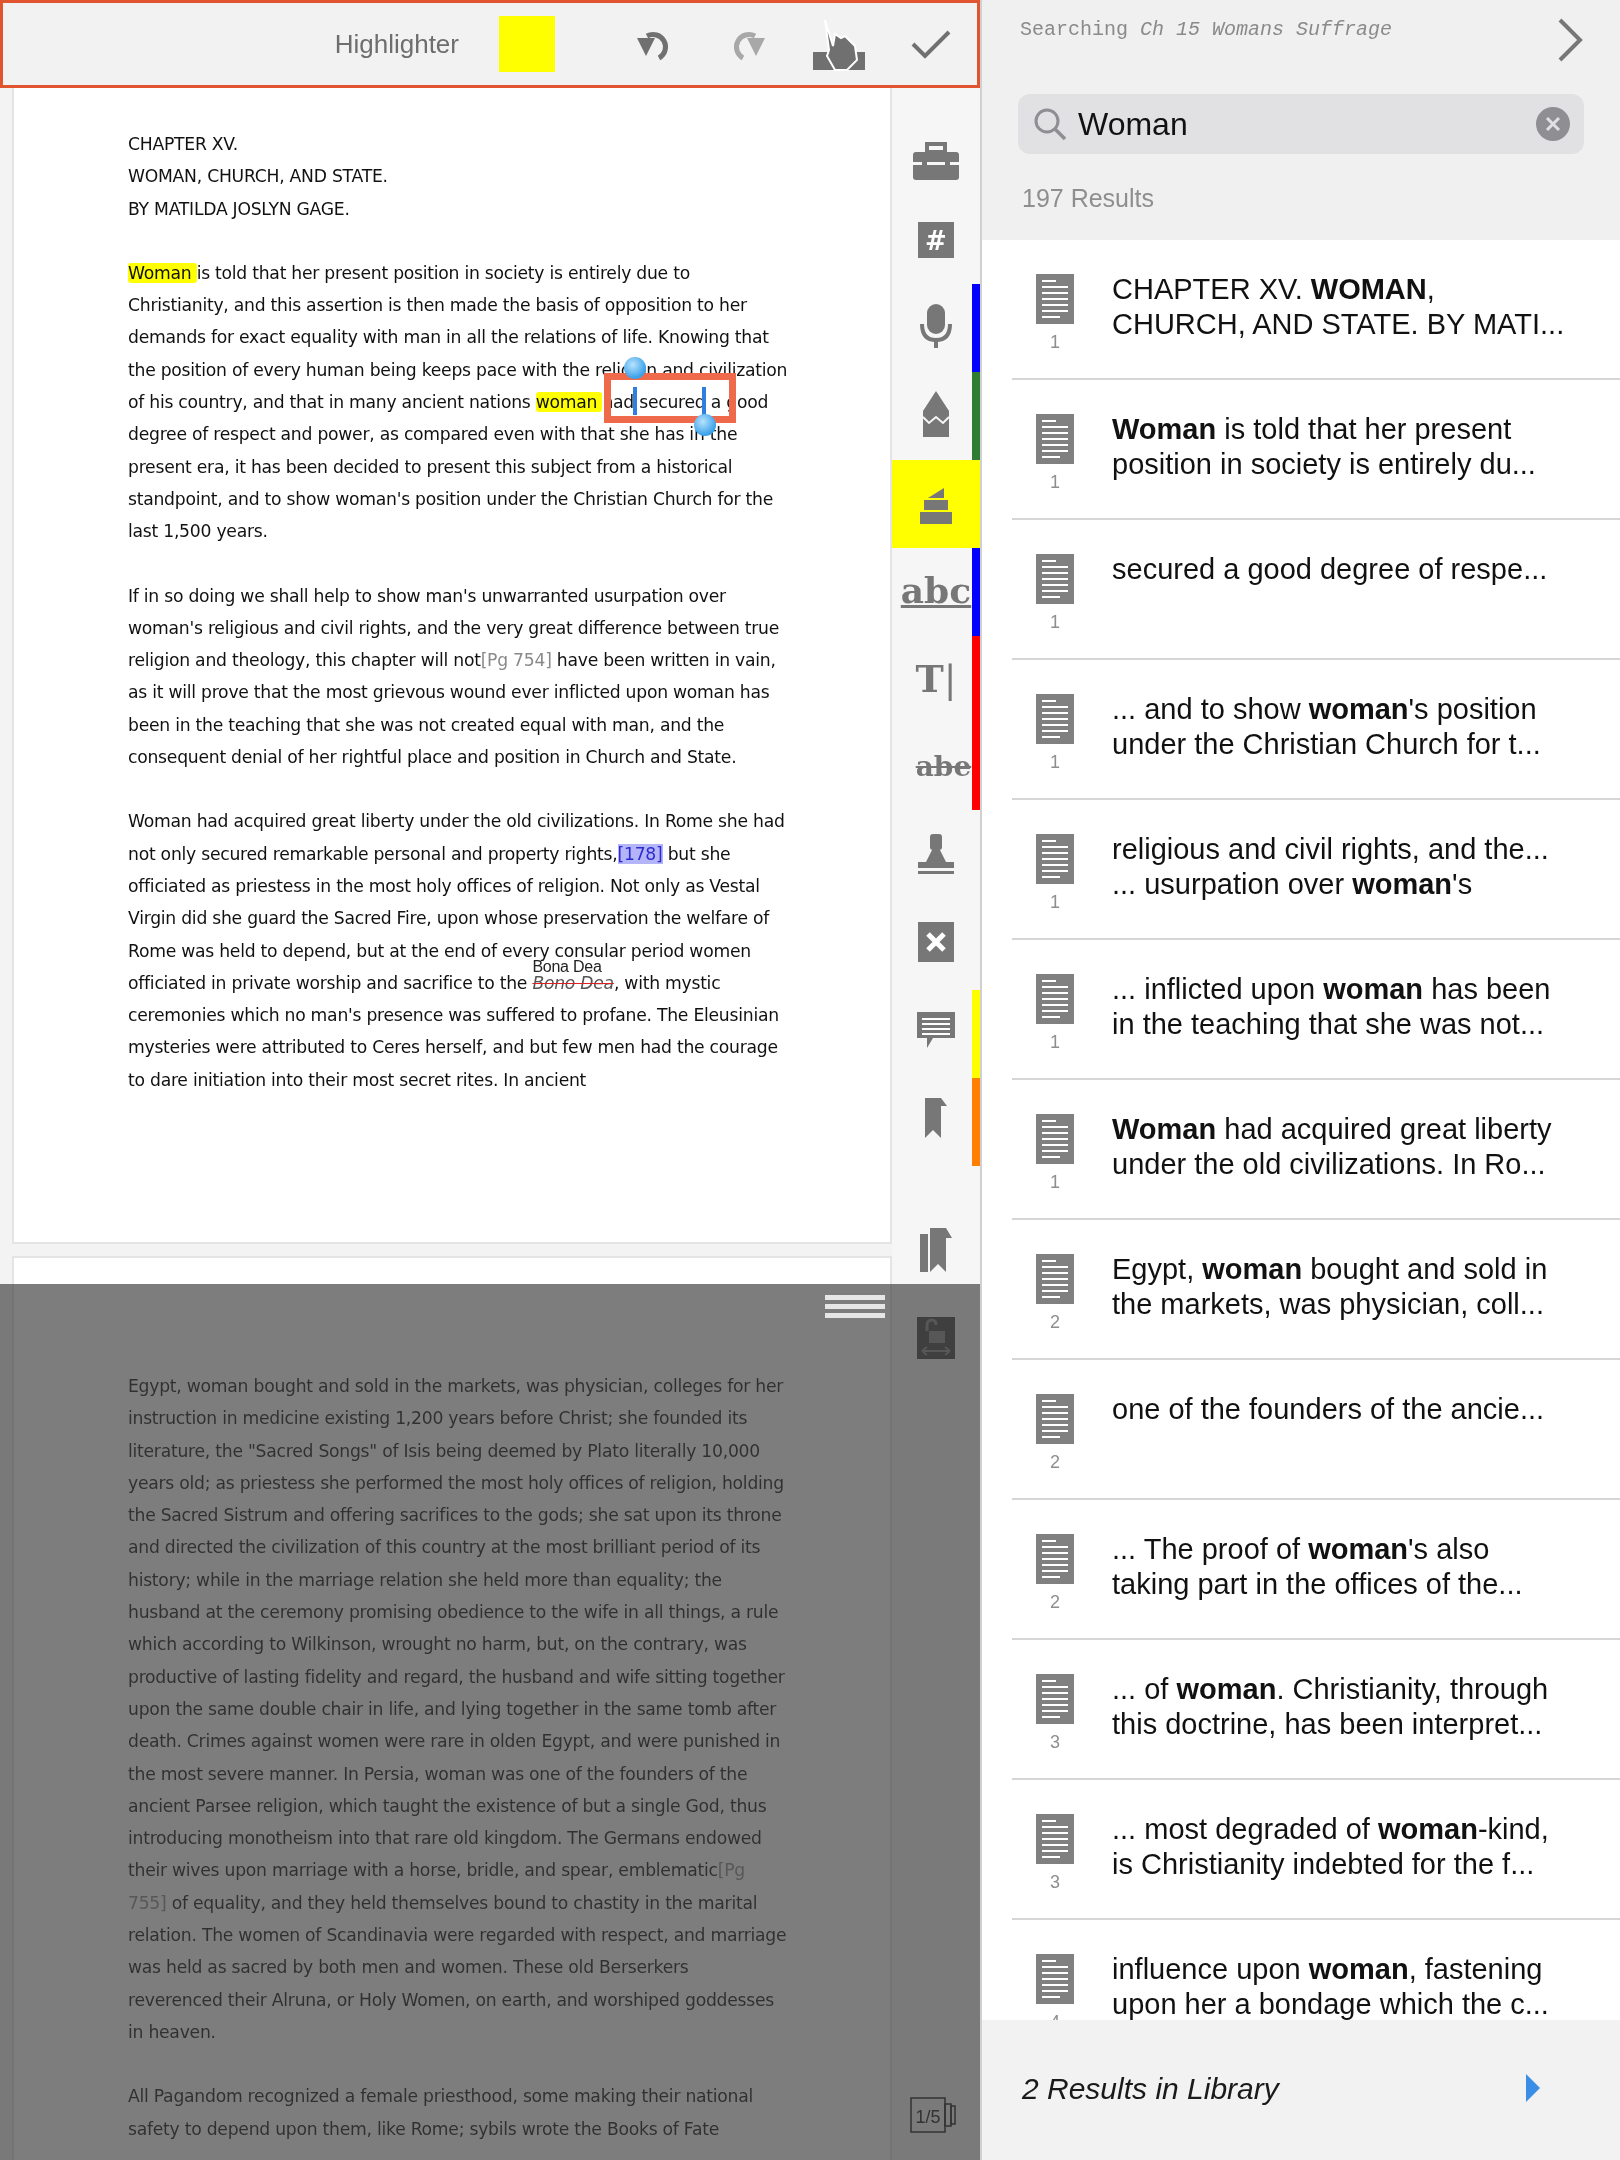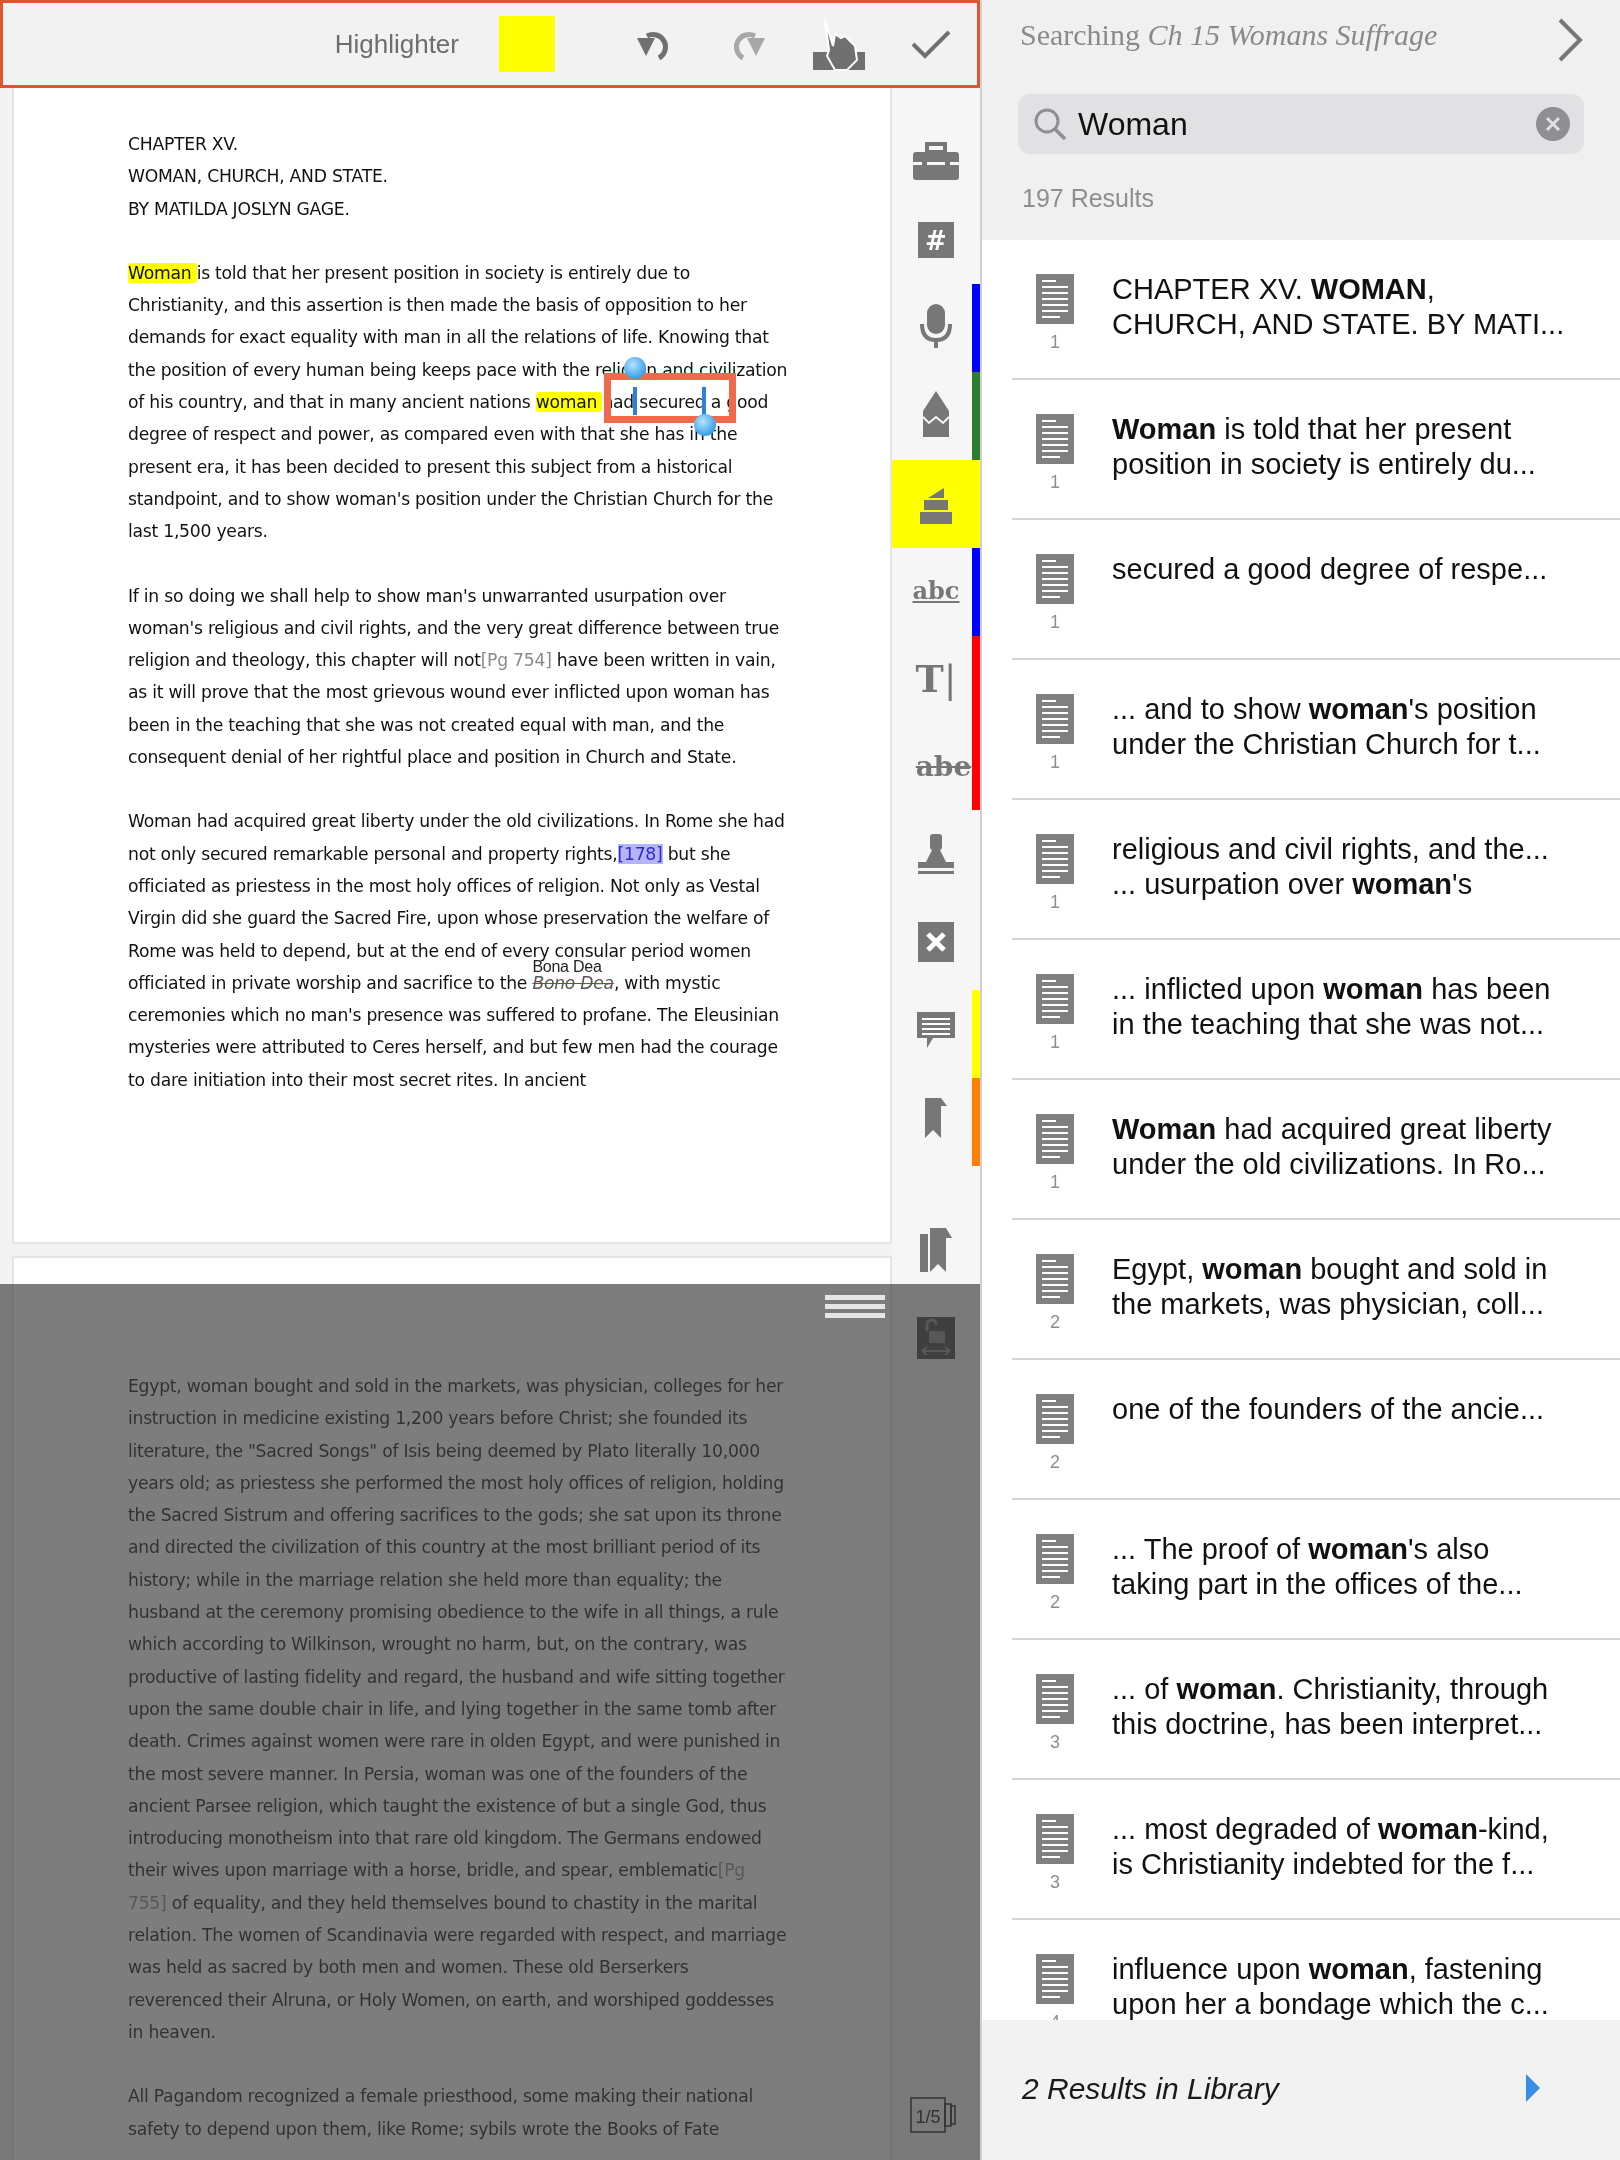--- a/index.html
+++ b/index.html
@@ -52,21 +52,21 @@
   
   #rail { position: absolute; left: 892px; top: 88px; width: 88px; height: 2072px; background: #f6f6f6; z-index: 5; }
   .rail-btn { position: absolute; left: 0; width: 88px; height: 84px; display: flex; align-items: center; justify-content: center; }
   .rail-stripe { position: absolute; left: 80px; width: 8px; }
 
   #page-counter { position: absolute; left: 910px; top: 2096px; width: 50px; height: 38px; z-index: 12; }
 
   
   #search-panel { position: absolute; left: 980px; top: 0; width: 640px; height: 2160px; background: #f0f0f0; border-left: 2px solid #d0d0d0; }
   #sp-header { position: absolute; left: 0; top: 0; width: 640px; height: 240px; }
-  #sp-title { position: absolute; left: 38px; top: 18px; font-family: Liberation Serif, serif; font-size: 30px; color: #8a8a8a; white-space: nowrap; }
+  #sp-title { position: absolute; left: 38px; top: 18px; font-family: Liberation Mono, monospace; font-size: 20px; color: #8a8a8a; white-space: nowrap; }
   #sp-title i { font-style: italic; }
   #sp-next { position: absolute; left: 568px; top: 14px; width: 40px; height: 52px; }
   #search-box { position: absolute; left: 36px; top: 94px; width: 566px; height: 60px; background: #e1e1e3; border-radius: 12px; }
   #search-icon { position: absolute; left: 14px; top: 12px; }
   #search-input { position: absolute; left: 60px; top: 8px; width: 440px; height: 44px; border: none; background: transparent;
     font-family: "Liberation Sans", sans-serif; font-size: 32px; color: #111; outline: none; }
   #search-clear { position: absolute; left: 518px; top: 13px; width: 34px; height: 34px; border-radius: 50%; background: #8e8e93; }
   #result-count { position: absolute; left: 40px; top: 184px; font-family: "Liberation Sans", sans-serif; font-size: 25px; color: #8e8e8e; }
 
   #results { position: absolute; left: 0; top: 240px; width: 640px; height: 1780px; background: #ffffff; overflow: hidden; }
@@ -189,21 +189,21 @@
       </svg>
   </div>
   <div class="rail-btn" style="top: 372px; width: 88px; height: 88px; background:#ffff00;">
     <svg width="36" height="44" viewBox="0 0 36 44">
         <polygon points="10,16 26,6 26,16" fill="#777"></polygon>
         <rect x="6" y="18" width="24" height="10" fill="#777"></rect>
         <rect x="2" y="30" width="32" height="12" fill="#777"></rect>
       </svg>
   </div>
   <div class="rail-btn" style="top: 460px;">
-    <span style="font-family:'DejaVu Serif',serif;font-weight:bold;font-size:24px;color:#777;text-decoration:underline;">abc</span>
+    <span style="font-family:'DejaVu Serif',serif;font-weight:bold;font-size:36px;color:#777;text-decoration:underline;">abc</span>
   </div>
   <div class="rail-btn" style="top: 548px;">
     <span style="font-family:'DejaVu Serif',serif;font-weight:bold;font-size:38px;color:#777;"><span>T</span><span style="font-weight:normal;">|</span></span>
   </div>
   <div class="rail-btn" style="top: 636px;">
     <span style="font-family:'DejaVu Serif',serif;font-weight:bold;font-size:28px;color:#777;text-decoration:line-through;margin-left:15px;">abe</span>
   </div>
   <div class="rail-btn" style="top: 724px;">
     <svg width="40" height="44" viewBox="0 0 40 44">
         <rect x="14" y="2" width="12" height="16" rx="3" fill="#777"></rect>

